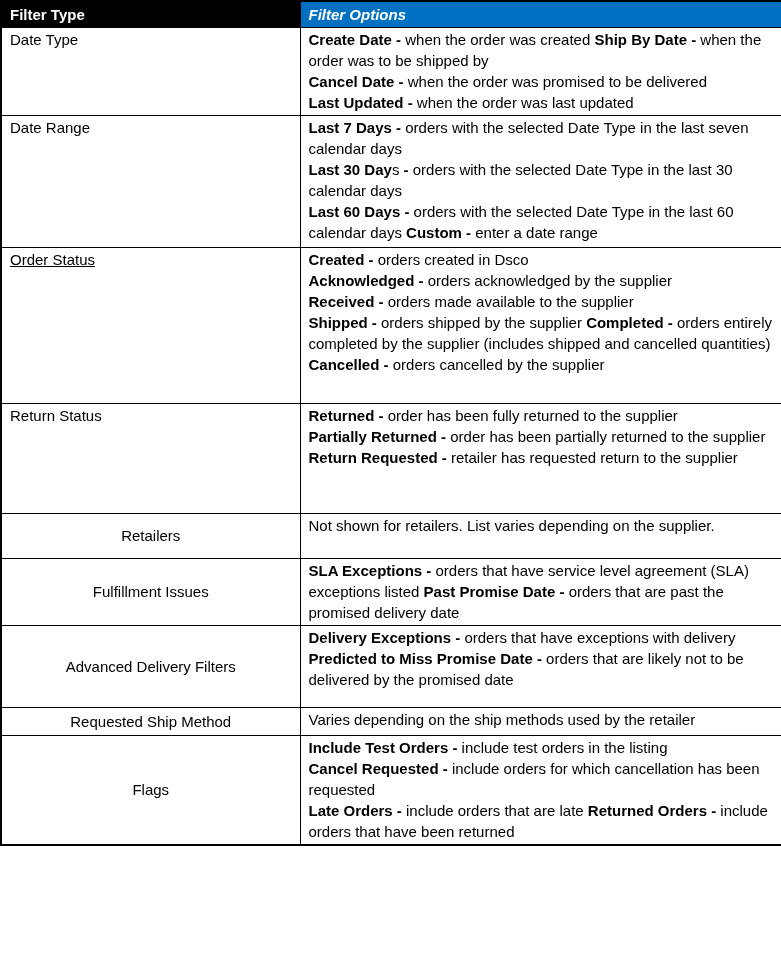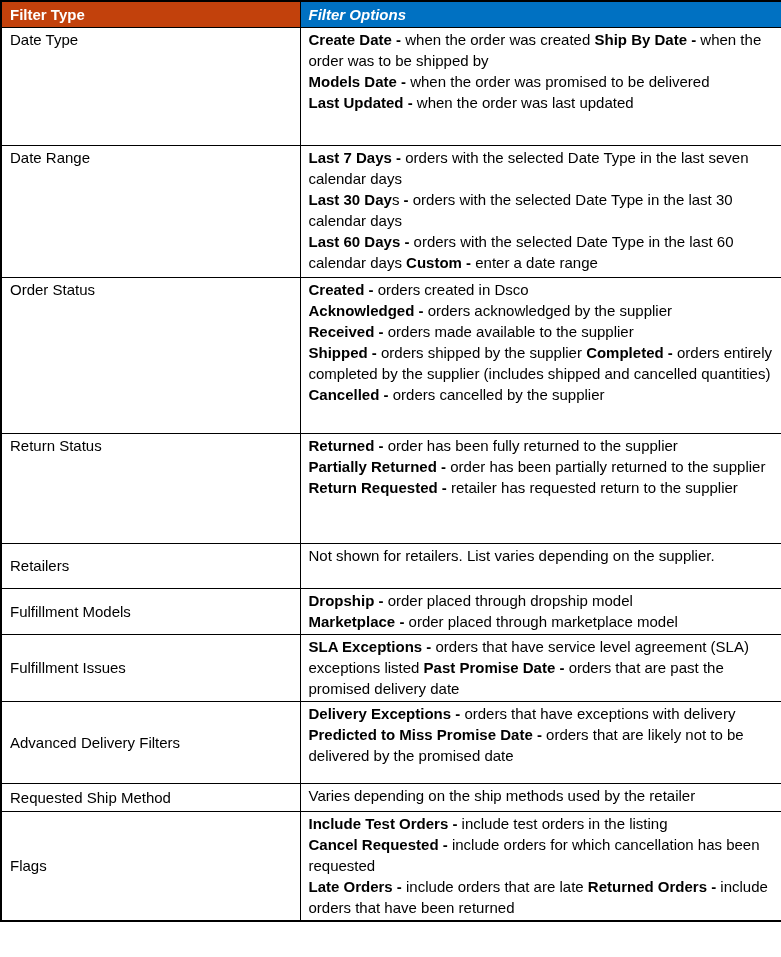--- a/index.html
+++ b/index.html
@@ -34,85 +34,78 @@
   th {
     color: #ffffff;
     font-weight: bold;
     height: 25px;
     padding-top: 2px;
     padding-bottom: 2px;
   }
   td.type-cell { vertical-align: top; }
   td.opts-cell { vertical-align: top; }
   tr.v-top td.type-cell { vertical-align: top; }
-  tr.v-middle td.type-cell { vertical-align: middle; }
+  tr.v-middle td.type-cell { vertical-align: middle; text-align: center; }
   .para { margin: 0; }
   .seg-b { font-weight: bold; }
   .seg-r { font-weight: normal; }
 </style>
 </head>
 <body>
 
 <table class="filter-table">
   <colgroup>
     <col class="c-type">
     <col class="c-opts">
   </colgroup>
   <thead>
     <tr>
-      <th style="background: #c2410c; color: rgb(255, 255, 255);">Filter Type</th>
+      <th style="background: #000000; color: rgb(255, 255, 255);">Filter Type</th>
       <th style="background: rgb(0, 113, 194); color: rgb(255, 255, 255); font-style: italic;">Filter Options</th>
     </tr>
   </thead>
   <tbody id="table-body">
       <tr class="v-top">
-        <td class="type-cell" style="height: 118px;">Date Type</td>
+        <td class="type-cell" style="height: 88px;">Date Type</td>
         <td class="opts-cell">
           <div class="para"><span class="seg-b">Create Date - </span><span class="seg-r">when the order was created </span><span class="seg-b">Ship By Date - </span><span class="seg-r">when the order was to be shipped by</span></div>
-          <div class="para"><span class="seg-b">Models Date - </span><span class="seg-r">when the order was promised to be delivered</span></div>
+          <div class="para"><span class="seg-b">Cancel Date - </span><span class="seg-r">when the order was promised to be delivered</span></div>
           <div class="para"><span class="seg-b">Last Updated - </span><span class="seg-r">when the order was last updated</span></div>
         </td>
       </tr>
       <tr class="v-top">
         <td class="type-cell" style="height: 132px; margin-left: 28px;">Date Range</td>
         <td class="opts-cell">
           <div class="para"><span class="seg-b">Last 7 Days - </span><span class="seg-r">orders with the selected Date Type in the last seven calendar days</span></div>
           <div class="para"><span class="seg-b">Last 30 Day</span><span class="seg-r">s </span><span class="seg-b">- </span><span class="seg-r">orders with the selected Date Type in the last 30 calendar days</span></div>
           <div class="para"><span class="seg-b">Last 60 Days - </span><span class="seg-r">orders with the selected Date Type in the last 60 calendar days </span><span class="seg-b">Custom - </span><span class="seg-r">enter a date range</span></div>
         </td>
       </tr>
       <tr class="v-top">
-        <td class="type-cell" style="height: 156px;">Order Status</td>
+        <td class="type-cell" style="height: 156px; text-decoration: underline;">Order Status</td>
         <td class="opts-cell">
           <div class="para"><span class="seg-b">Created - </span><span class="seg-r">orders created in Dsco</span></div>
           <div class="para"><span class="seg-b">Acknowledged - </span><span class="seg-r">orders acknowledged by the supplier</span></div>
           <div class="para"><span class="seg-b">Received - </span><span class="seg-r">orders made available to the supplier</span></div>
           <div class="para"><span class="seg-b">Shipped - </span><span class="seg-r">orders shipped by the supplier </span><span class="seg-b">Completed - </span><span class="seg-r">orders entirely completed by the supplier (includes shipped and cancelled quantities)</span></div>
           <div class="para"><span class="seg-b">Cancelled - </span><span class="seg-r">orders cancelled by the supplier</span></div>
         </td>
       </tr>
       <tr class="v-top">
         <td class="type-cell" style="height: 110px;">Return Status</td>
         <td class="opts-cell">
           <div class="para"><span class="seg-b">Returned - </span><span class="seg-r">order has been fully returned to the supplier</span></div>
           <div class="para"><span class="seg-b">Partially Returned - </span><span class="seg-r">order has been partially returned to the supplier</span></div>
           <div class="para"><span class="seg-b">Return Requested - </span><span class="seg-r">retailer has requested return to the supplier</span></div>
         </td>
       </tr>
       <tr class="v-middle">
         <td class="type-cell" style="height: 45px;">Retailers</td>
         <td class="opts-cell">
           <div class="para"><span class="seg-r">Not shown for retailers. List varies depending on the supplier.</span></div>
-        </td>
-      </tr>
-      <tr class="v-middle">
-        <td class="type-cell" style="height: 46px;">Fulfillment Models</td>
-        <td class="opts-cell">
-          <div class="para"><span class="seg-b">Dropship - </span><span class="seg-r">order placed through dropship model</span></div>
-          <div class="para"><span class="seg-b">Marketplace - </span><span class="seg-r">order placed through marketplace model</span></div>
         </td>
       </tr>
       <tr class="v-middle">
         <td class="type-cell" style="height: 56px;">Fulfillment Issues</td>
         <td class="opts-cell">
           <div class="para"><span class="seg-b">SLA Exceptions - </span><span class="seg-r">orders that have service level agreement (SLA) exceptions listed </span><span class="seg-b">Past Promise Date - </span><span class="seg-r">orders that are past the promised delivery date</span></div>
         </td>
       </tr>
       <tr class="v-middle">
         <td class="type-cell" style="height: 82px;">Advanced Delivery Filters</td>

